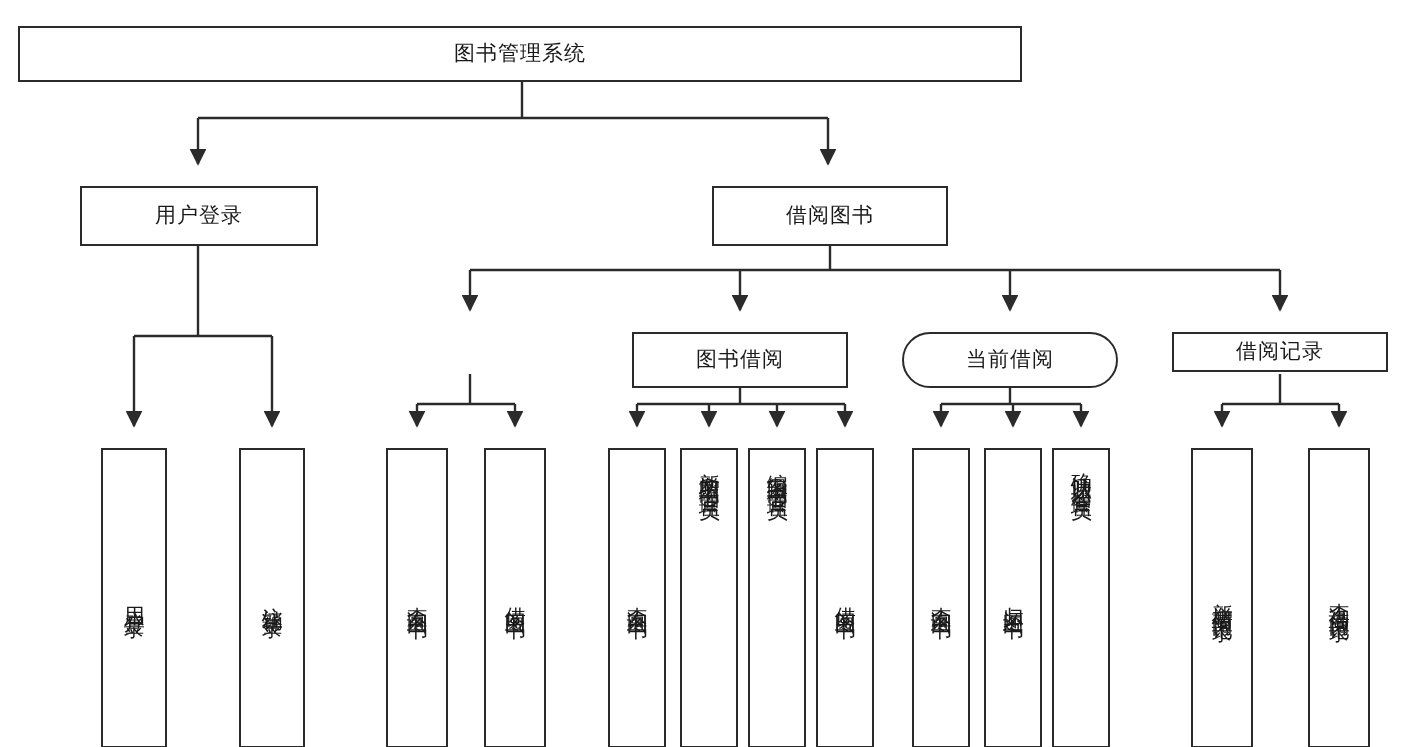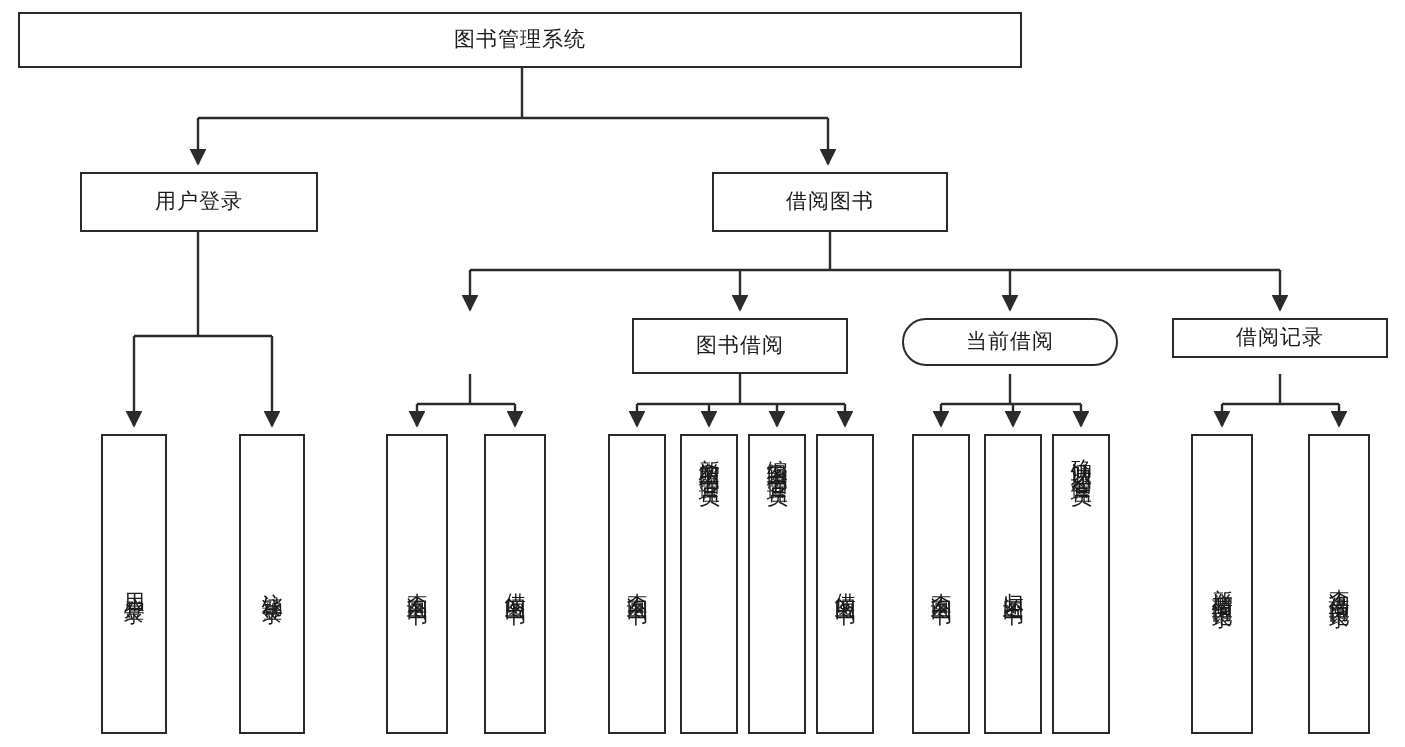--- a/index.html
+++ b/index.html
@@ -24,20 +24,21 @@
     top: 0;
     width: 1405px;
     height: 747px;
   }
   .node {
     position: absolute;
     box-sizing: border-box;
     border: 2px solid #2b2b2b;
     background: #ffffff;
     color: #1a1a1a;
+    margin-top: 14px;
   }
   .node.horiz {
     display: flex;
     align-items: center;
     justify-content: center;
   }
   .node.horiz .label {
     font-size: 21px;
     line-height: 1.1;
     letter-spacing: 1px;
@@ -134,21 +135,21 @@
   <div class="node horiz" style="left:80px; top:172px; width:238px; height:60px;">
     <span class="label">用户登录</span>
   </div>
   <div class="node horiz" style="left:712px; top:172px; width:236px; height:60px;">
     <span class="label">借阅图书</span>
   </div>
 
   <div class="node horiz" style="left:632px; top:318px; width:216px; height:56px;">
     <span class="label">图书借阅</span>
   </div>
-  <div class="node horiz" style="left:902px; top:318px; width:216px; height:48px;border-radius:28px;">
+  <div class="node horiz" style="left:902px; top:318px; width:216px; height:56px;border-radius:28px;">
     <span class="label">当前借阅</span>
   </div>
   <div class="node horiz" style="left:1172px; top:318px; width:216px; height:40px;">
     <span class="label">借阅记录</span>
   </div>
 
   <div class="node vert centered" style="left:101px; top:434px; width:66px; height:300px;">
     <span class="label">用户登录</span>
   </div>
   <div class="node vert centered" style="left:239px; top:434px; width:66px; height:300px;">

